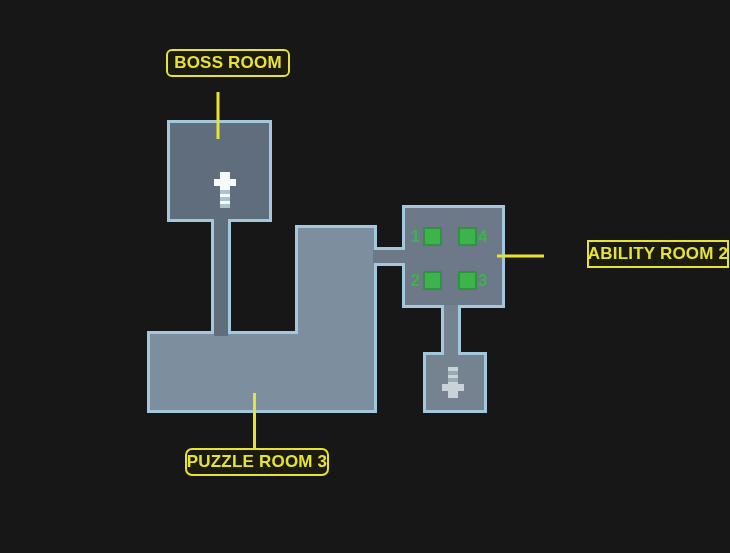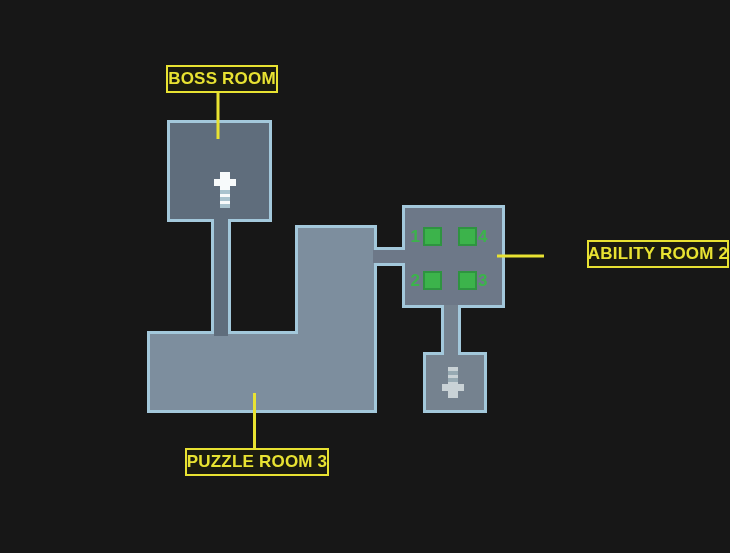--- a/index.html
+++ b/index.html
@@ -43,23 +43,23 @@
   .arrow-muted-pale{fill:var(--arrow-muted-stripe);}
   .map-label{
     position:absolute;height:28px;box-sizing:border-box;
     background:var(--label-bg);
     border:2px solid var(--label-yellow);
     color:var(--label-yellow);
     font-weight:bold;font-size:17px;letter-spacing:.2px;
     display:flex;align-items:center;justify-content:center;
     white-space:nowrap;
   }
-  #label-boss{left:166px;top:65px;width:112px;}
+  #label-boss{left:166px;top:49px;width:124px;border-radius:6px;}
   #label-ability{left:543px;top:240px;width:142px;margin-left:44px;}
-  #label-puzzle{left:185px;top:448px;width:144px;}
+  #label-puzzle{left:185px;top:448px;width:144px;border-radius:7px;}
   .switch-num{
     position:absolute;width:20px;height:19px;line-height:19px;
     color:var(--switch-green);font-weight:bold;font-size:17px;
   }
   #num-1{left:400px;top:227px;text-align:right;}
   #num-4{left:478px;top:227px;text-align:left;}
   #num-2{left:400px;top:271px;text-align:right;}
   #num-3{left:478px;top:271px;text-align:left;}
 </style>
 </head>

